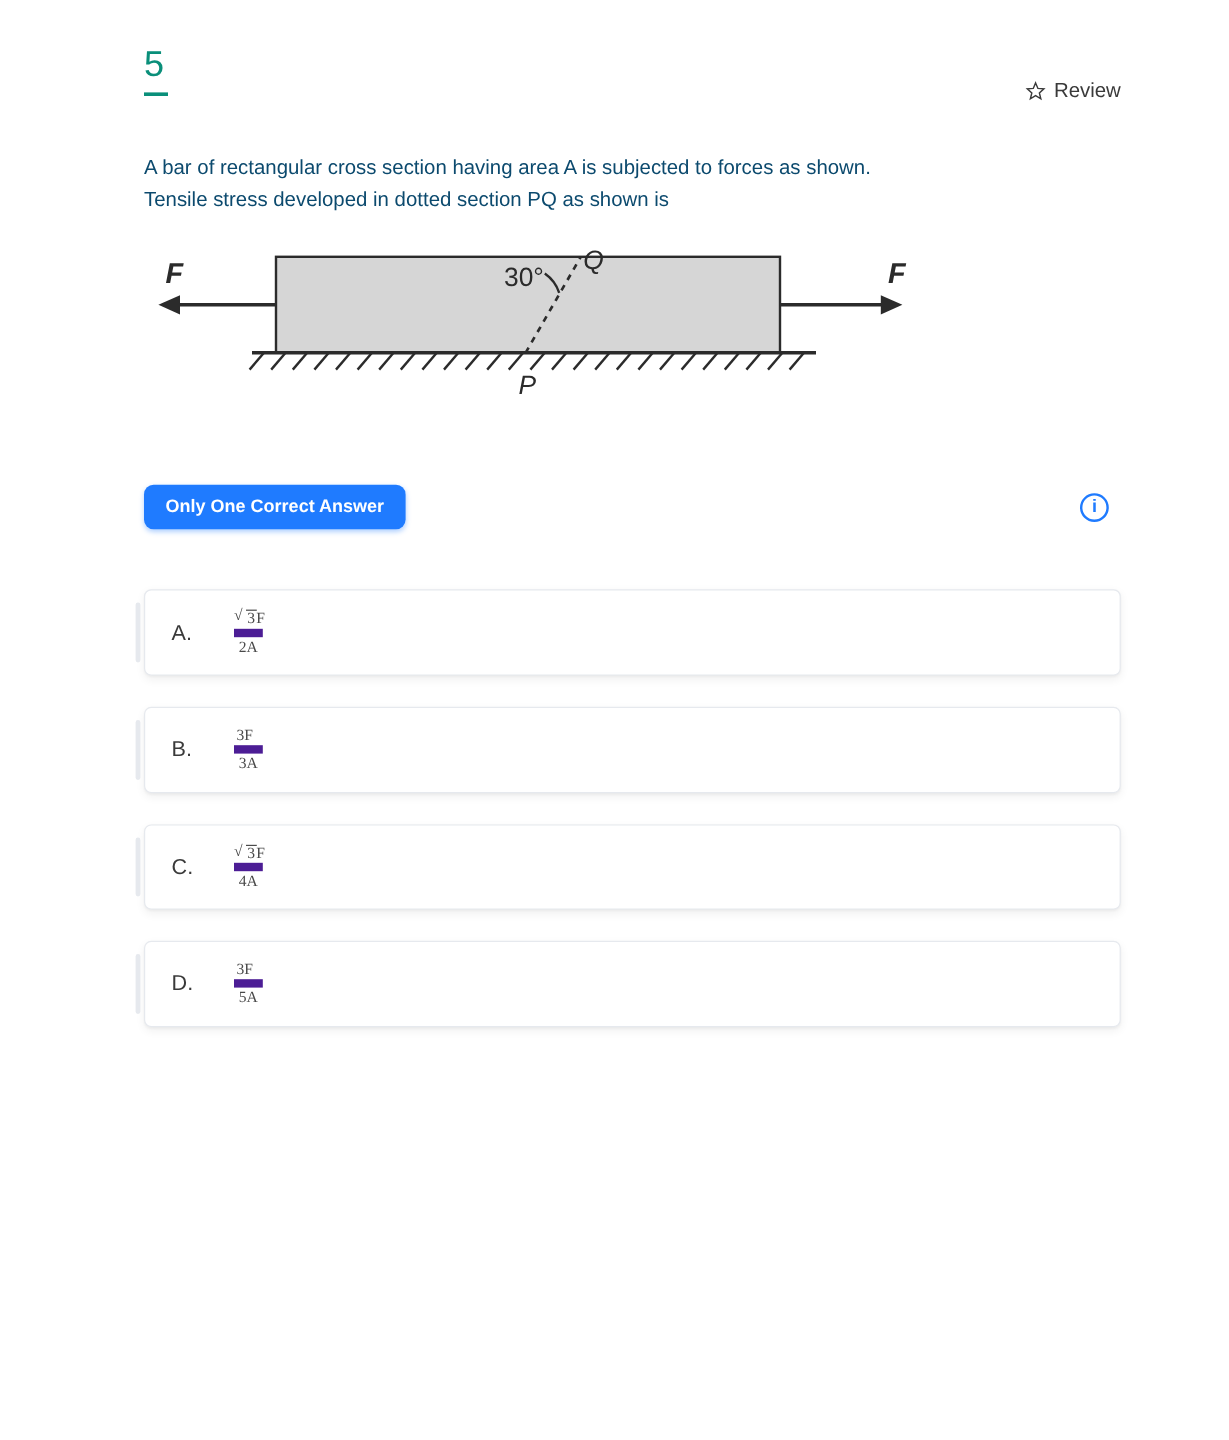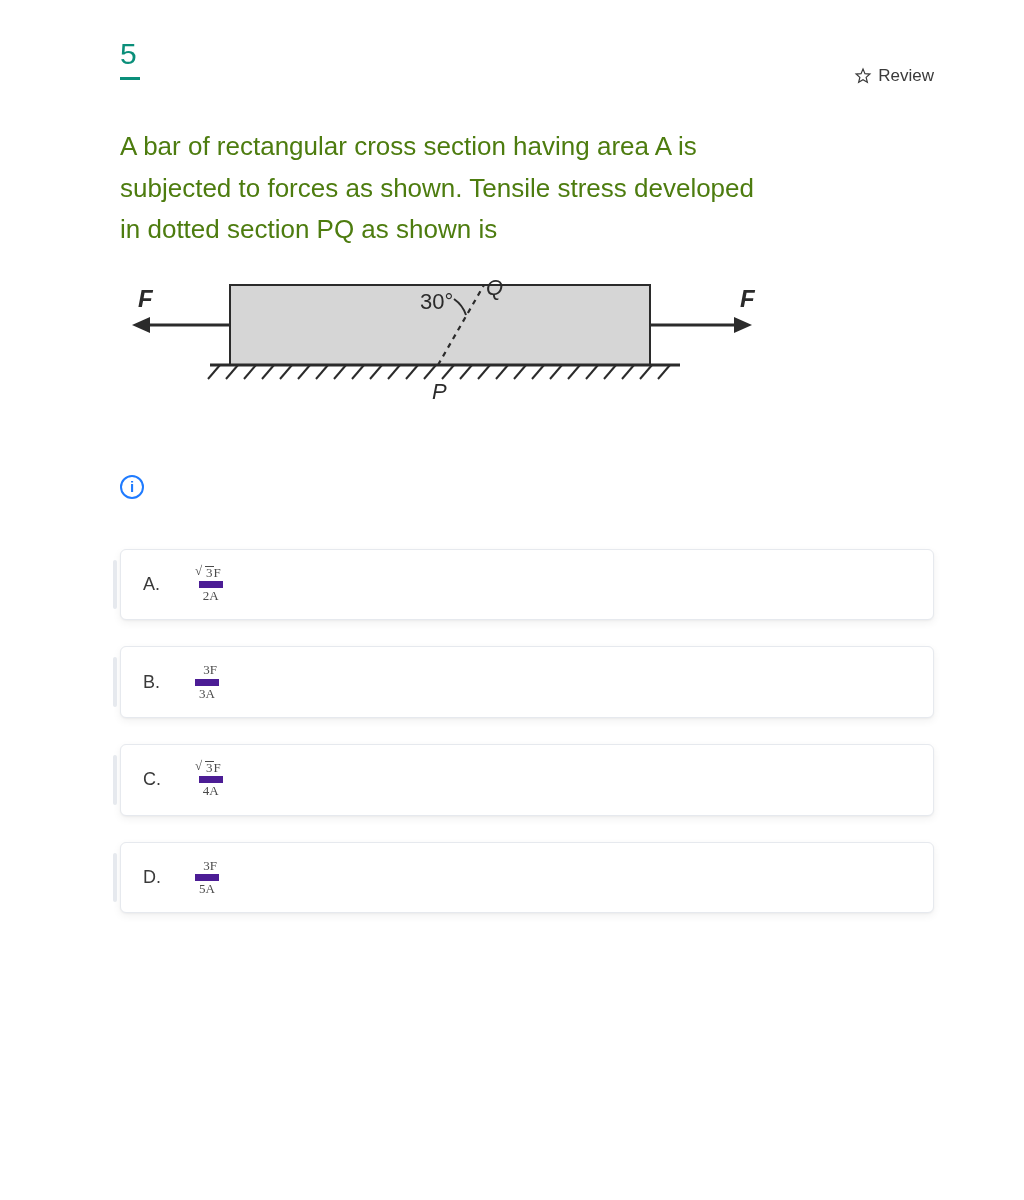--- a/index.html
+++ b/index.html
@@ -34,23 +34,23 @@
     display: flex;
     align-items: center;
     gap: 6px;
     color: #3a3a3a;
     font-size: 17px;
     cursor: pointer;
     margin-top: 36px;
   }
   .review svg { width: 18px; height: 18px; stroke: #3a3a3a; fill: none; stroke-width: 1.6; }
   .question-text {
-    font-size: 26px;
+    font-size: 17px;
     line-height: 1.6;
-    color: #4d7c0f;
+    color: #0c4a6e;
     margin-bottom: 14px;
     max-width: 640px;
   }
   .diagram-wrap {
     margin: 6px 0 50px 0;
   }
   .diagram-wrap svg { display: block; }
   .badge-row {
     display: flex;
     justify-content: space-between;
@@ -108,21 +108,21 @@
     border-radius: 2px;
   }
   .opt-letter {
     font-size: 18px;
     color: #3a3a3a;
     min-width: 24px;
   }
   .frac {
     display: inline-flex;
     flex-direction: column;
-    align-items: flex-end;
+    align-items: flex-start;
     font-size: 13px;
     line-height: 1.1;
     font-family: "Times New Roman", serif;
     color: #4a4a4a;
   }
   .frac .num { padding: 0 2px 1px 2px; }
   .frac .den {
     border-top: 7px solid #4c1d95;
     padding: 1px 4px 0 4px;
   }
@@ -208,20 +208,21 @@
 
       <text x="18" y="42" font-family="Arial" font-size="24" font-style="italic" font-weight="bold" fill="#2b2b2b">F</text>
       <text x="620" y="42" font-family="Arial" font-size="24" font-style="italic" font-weight="bold" fill="#2b2b2b">F</text>
       <text x="300" y="44" font-family="Arial" font-size="22" fill="#2b2b2b">30°</text>
       <text x="366" y="30" font-family="Arial" font-size="22" font-style="italic" fill="#2b2b2b">Q</text>
       <text x="312" y="134" font-family="Arial" font-size="22" font-style="italic" fill="#2b2b2b">P</text>
     </svg>
   </div>
 
   <div class="badge-row">
+    <div class="badge">Only One Correct Answer</div>
     <div class="info-icon">i</div>
   </div>
 
   <div class="options">
 
     <div class="option">
       <span class="opt-letter">A.</span>
       <span class="frac">
         <span class="num"><span class="sqrt"><span class="vinculum">3</span></span><span>F</span></span>
         <span class="den">2A</span>

